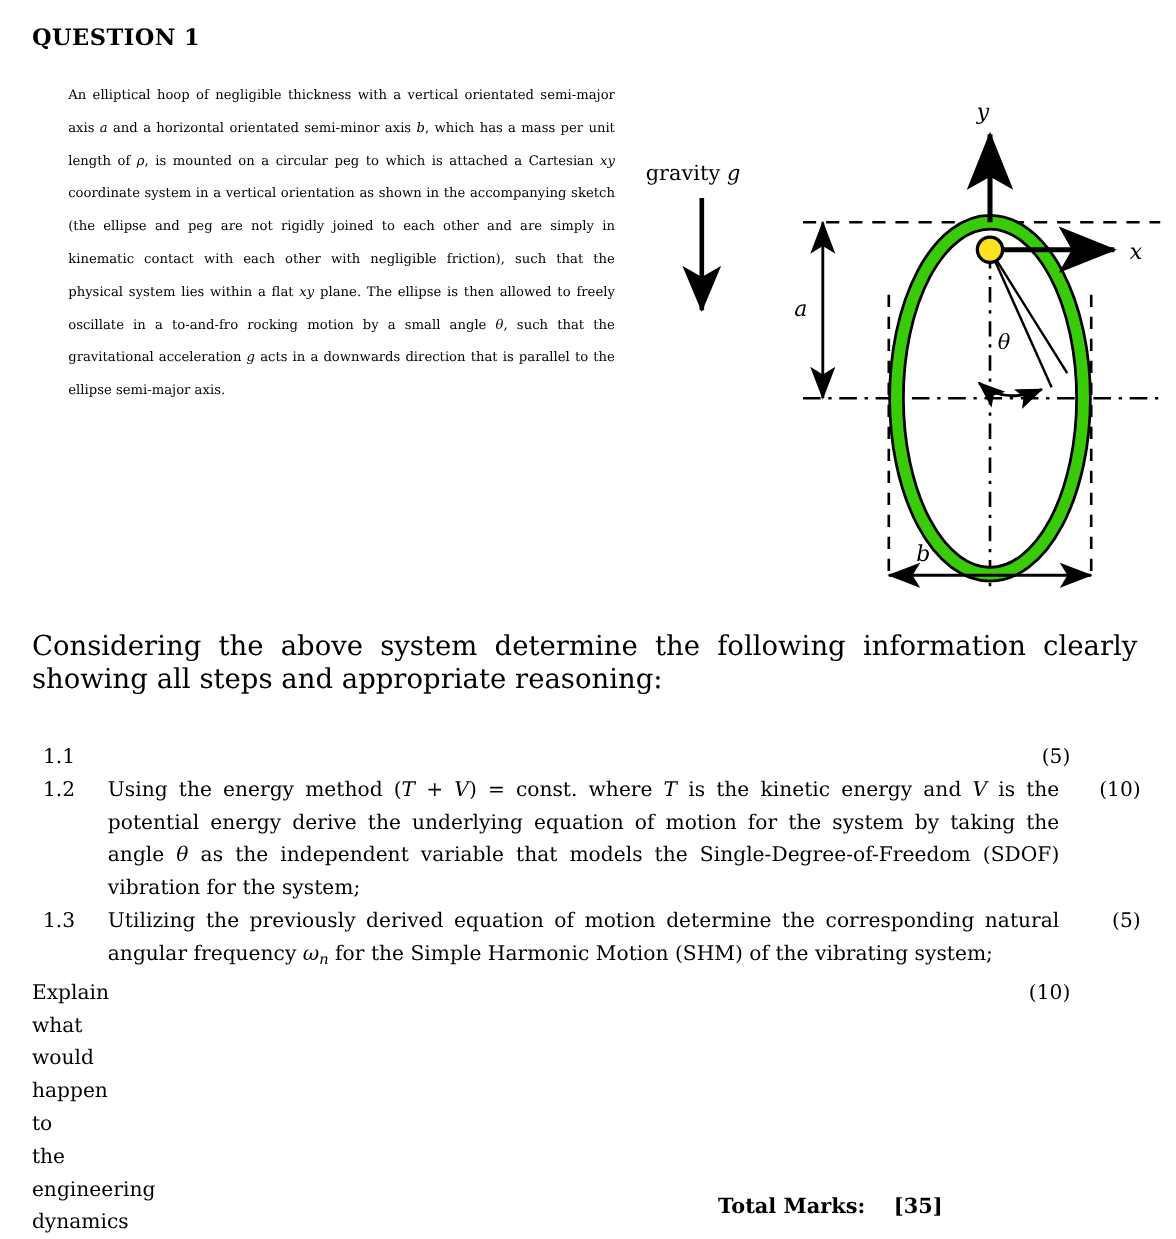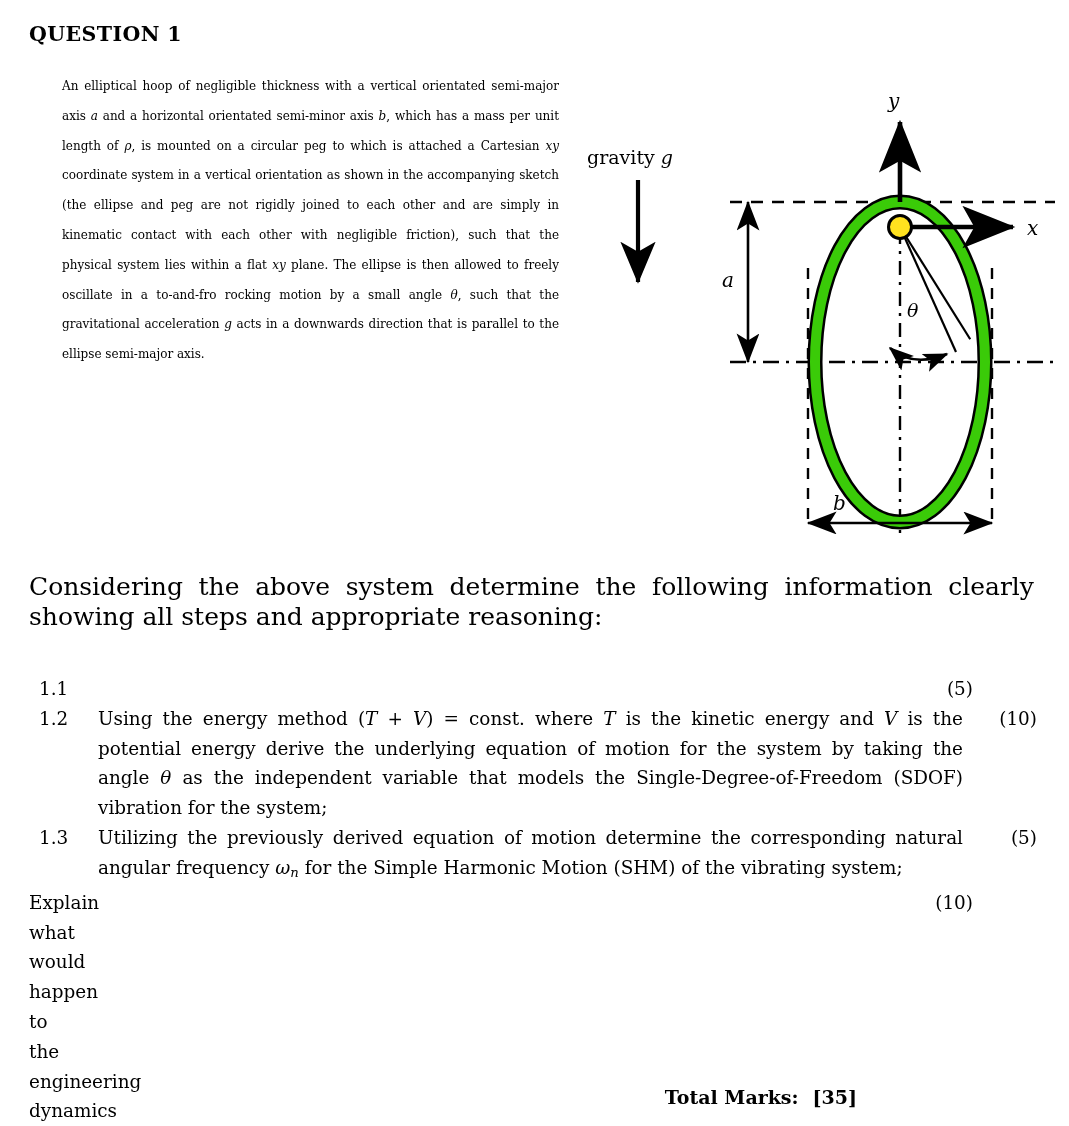--- a/index.html
+++ b/index.html
@@ -101,21 +101,21 @@
 
   
   .total {
     position: absolute;
     right: 33px;
     bottom: 18px;
     font-size: 19px;
     font-weight: bold;
     white-space: nowrap;
   }
-  .total .tm-label { margin-right: 14px; }
+  .total .tm-label { margin-right: 26px; }
 
   
   i.mv { font-style: italic; font-family: "DejaVu Serif", "Liberation Serif", serif; }
   .sub { font-size: 0.72em; vertical-align: -0.25em; }
 </style>
 </head>
 <body>
 
 <div class="page">
 

